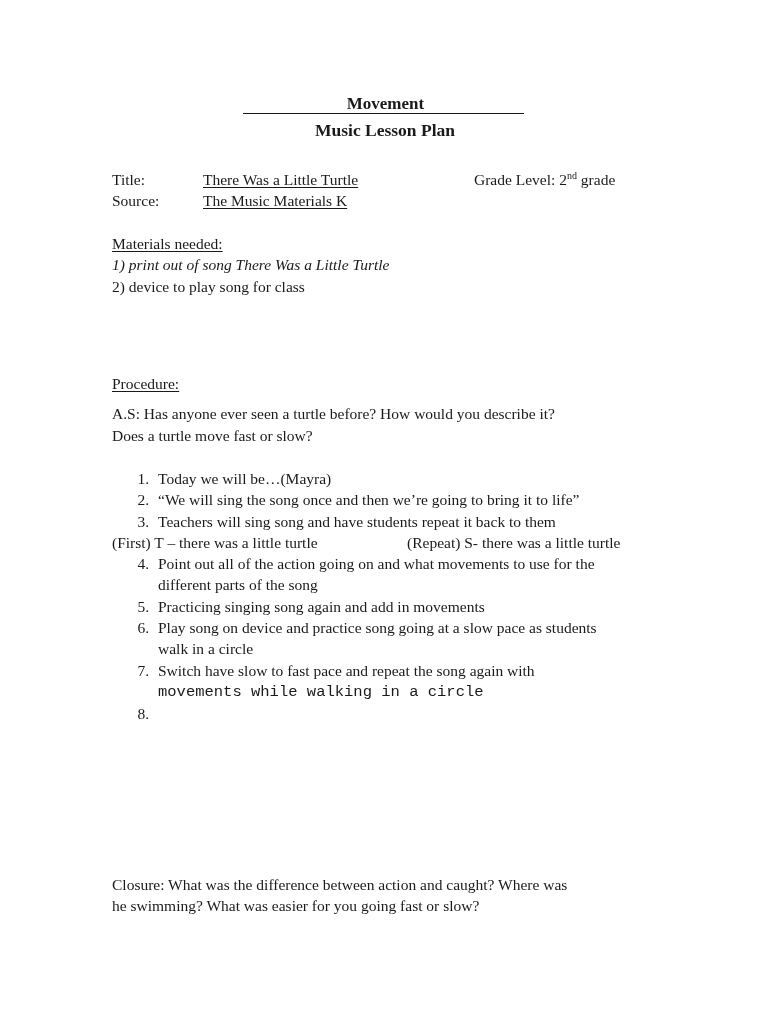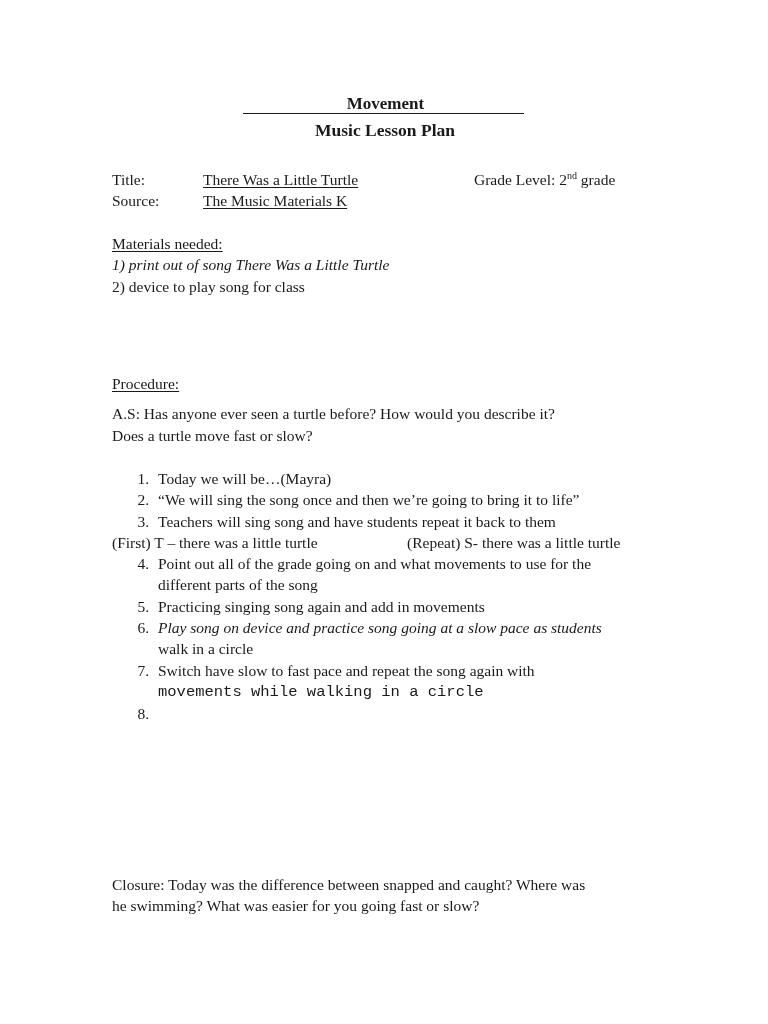--- a/index.html
+++ b/index.html
@@ -94,31 +94,31 @@
 <div class="list-num" style="left:113px; top:491px;">2.</div>
 <div class="list-text" style="top:491px;">“We will sing the song once and then we’re going to bring it to life”</div>
 
 <div class="list-num" style="left:113px; top:513px;">3.</div>
 <div class="list-text" style="top:513px;">Teachers will sing song and have students repeat it back to them</div>
 
 <div class="abs" style="left:112px; top:534px;">(First) T – there was a little turtle</div>
 <div class="abs" style="left:363px; top:534px;margin-left:44px;">(Repeat) S- there was a little turtle</div>
 
 <div class="list-num" style="left:113px; top:555px;">4.</div>
-<div class="list-text" style="top:555px;">Point out all of the grade going on and what movements to use for the</div>
+<div class="list-text" style="top:555px;">Point out all of the action going on and what movements to use for the</div>
 <div class="list-text" style="top:576px;">different parts of the song</div>
 
 <div class="list-num" style="left:113px; top:598px;">5.</div>
 <div class="list-text" style="top:598px;">Practicing singing song again and add in movements</div>
 
 <div class="list-num" style="left:113px; top:619px;">6.</div>
-<div class="list-text" style="top:619px;font-style:italic;">Play song on device and practice song going at a slow pace as students</div>
+<div class="list-text" style="top:619px;">Play song on device and practice song going at a slow pace as students</div>
 <div class="list-text" style="top:640px;">walk in a circle</div>
 
 <div class="list-num" style="left:113px; top:662px;">7.</div>
 <div class="list-text" style="top:662px;">Switch have slow to fast pace and repeat the song again with</div>
 <div class="list-text" style="top:683px;font-family:Liberation Mono, monospace;">movements while walking in a circle</div>
 
 <div class="list-num" style="left:113px; top:705px;">8.</div>
 <div class="list-text" style="top:705px;"></div>
 
-<div class="abs" style="left:112px; top:876px;">Closure: Today was the difference between snapped and caught? Where was</div>
+<div class="abs" style="left:112px; top:876px;">Closure: What was the difference between action and caught? Where was</div>
 <div class="abs" style="left:112px; top:897px;">he swimming? What was easier for you going fast or slow?</div>
 
 </body></html>

